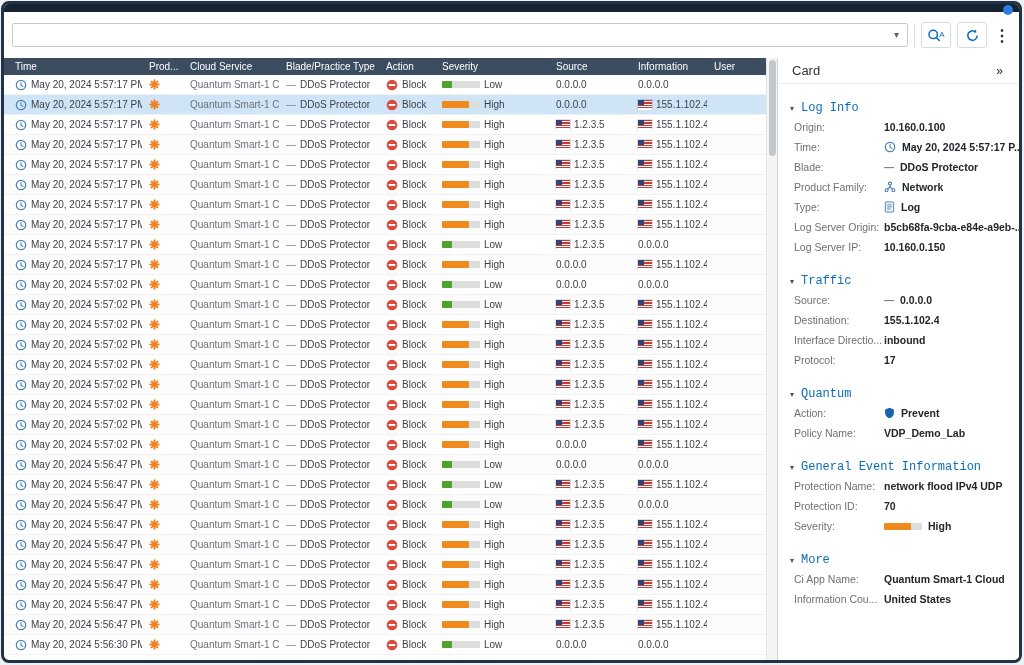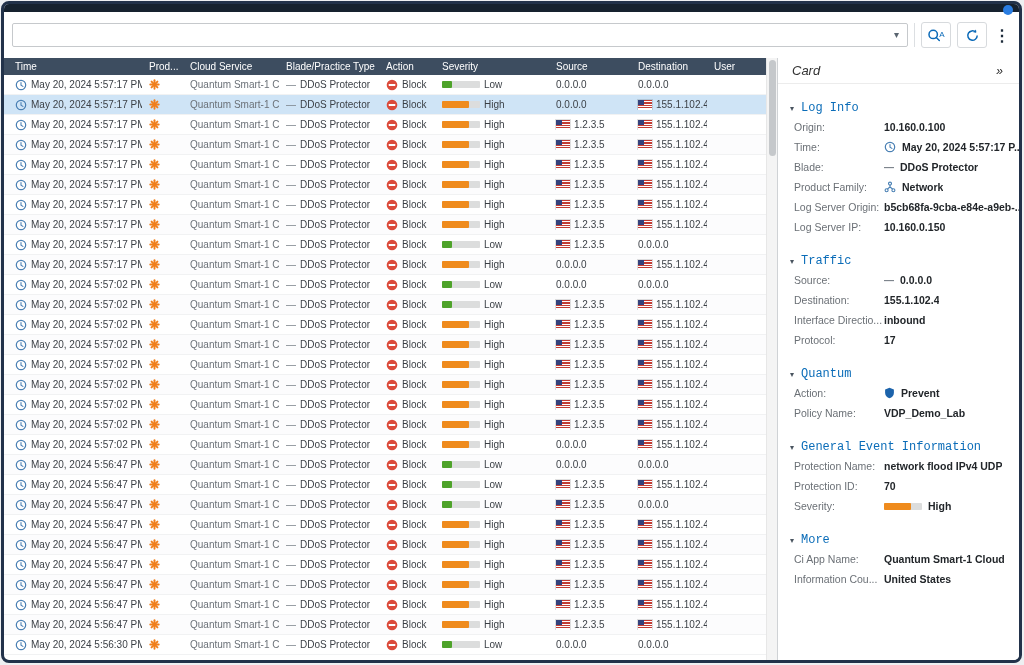--- a/index.html
+++ b/index.html
@@ -50,21 +50,21 @@
   .sevfill { position:absolute; left:0; top:0; bottom:0; border-radius:1px; }
   
   .vscroll { width:11px; flex:0 0 auto; background:#f4f4f4; border-left:1px solid #e7e7e7;
              position:relative; cursor:pointer; }
   .vthumb { position:absolute; top:2px; left:2px; width:7px; height:96px;
             background:#c5c8cb; border-radius:4px; cursor:grab; }
   
   .card { flex:1; border-left:1px solid #cfd2d5; background:#fff; min-width:0;
           overflow:hidden; display:flex; flex-direction:column; }
   .card-header { display:flex; justify-content:space-between; align-items:center;
-                 padding:5px 16px 5px 14px; border-bottom:1px solid #ececec; flex:0 0 auto;font-style:italic; }
+                 padding:5px 16px 5px 14px; border-bottom:1px solid #ececec; flex:0 0 auto; }
   .card-title { font-size:13px; color:#333; }
   .collapse { font-size:12px; color:#222; cursor:pointer; }
   .card-body { flex:1; overflow:hidden; padding-bottom:6px; }
   .section { margin-top:15px; }
   .sec-head { height:18px; display:flex; align-items:center; gap:7px; padding-left:12px; cursor:pointer; }
   .tri { font-size:8px; color:#4a5560; }
   .sec-title { font-size:12px; color:#0a6cb8;font-family:Liberation Mono, monospace; }
   .field { height:20px; display:flex; align-items:center; padding-left:16px; font-size:10.5px; }
   .flabel { width:90px; flex:0 0 auto; color:#6b7076; white-space:nowrap; overflow:hidden; }
   .fvalue { color:#22262a; font-weight:bold; display:flex; align-items:center; gap:6px;
@@ -110,21 +110,21 @@
 
     <div class="table-wrap">
       <div class="grid thead">
           <div class="hcell">Time</div>
           <div class="hcell">Prod...</div>
           <div class="hcell">Cloud Service</div>
           <div class="hcell">Blade/Practice Type</div>
           <div class="hcell">Action</div>
           <div class="hcell">Severity</div>
           <div class="hcell">Source</div>
-          <div class="hcell">Destination</div>
+          <div class="hcell">Information</div>
           <div class="hcell">User</div>
         </div>
       <div class="tbody">
           <div class="grid row">
             <div class="cell">
               <span class="icn">
                 <svg width="12" height="12" viewBox="0 0 12 12">
                   <circle cx="6" cy="6" r="4.7" fill="none" stroke="#4a80b4" stroke-width="1.2"></circle>
                   <path d="M6 3.5V6.2L7.9 7.4" fill="none" stroke="#4a80b4" stroke-width="1.1" stroke-linecap="round"></path>
                 </svg>
@@ -1873,20 +1873,32 @@
                     <circle cx="6" cy="2.6" r="1.5"></circle>
                     <circle cx="2.6" cy="9.2" r="1.5"></circle>
                     <circle cx="9.4" cy="9.2" r="1.5"></circle>
                     <path d="M6 4.1V6M6 6L3.4 8M6 6l2.6 2"></path>
                   </svg>
                 </span>
                 <span>Network</span>
               </span>
             </div>
             <div class="field">
+              <span class="flabel">Type:</span>
+              <span class="fvalue">
+                <span class="icn">
+                  <svg width="11" height="12" viewBox="0 0 11 13">
+                    <rect x="1" y="1" width="9" height="11" rx="1" fill="#e9f1f9" stroke="#4a80b4"></rect>
+                    <path d="M3 4.2h5M3 6.4h5M3 8.6h3.5" stroke="#4a80b4" stroke-width="0.9"></path>
+                  </svg>
+                </span>
+                <span>Log</span>
+              </span>
+            </div>
+            <div class="field">
               <span class="flabel">Log Server Origin:</span>
               <span class="fvalue">
                 <span>b5cb68fa-9cba-e84e-a9eb-...</span>
               </span>
             </div>
             <div class="field">
               <span class="flabel">Log Server IP:</span>
               <span class="fvalue">
                 <span>10.160.0.150</span>
               </span>

